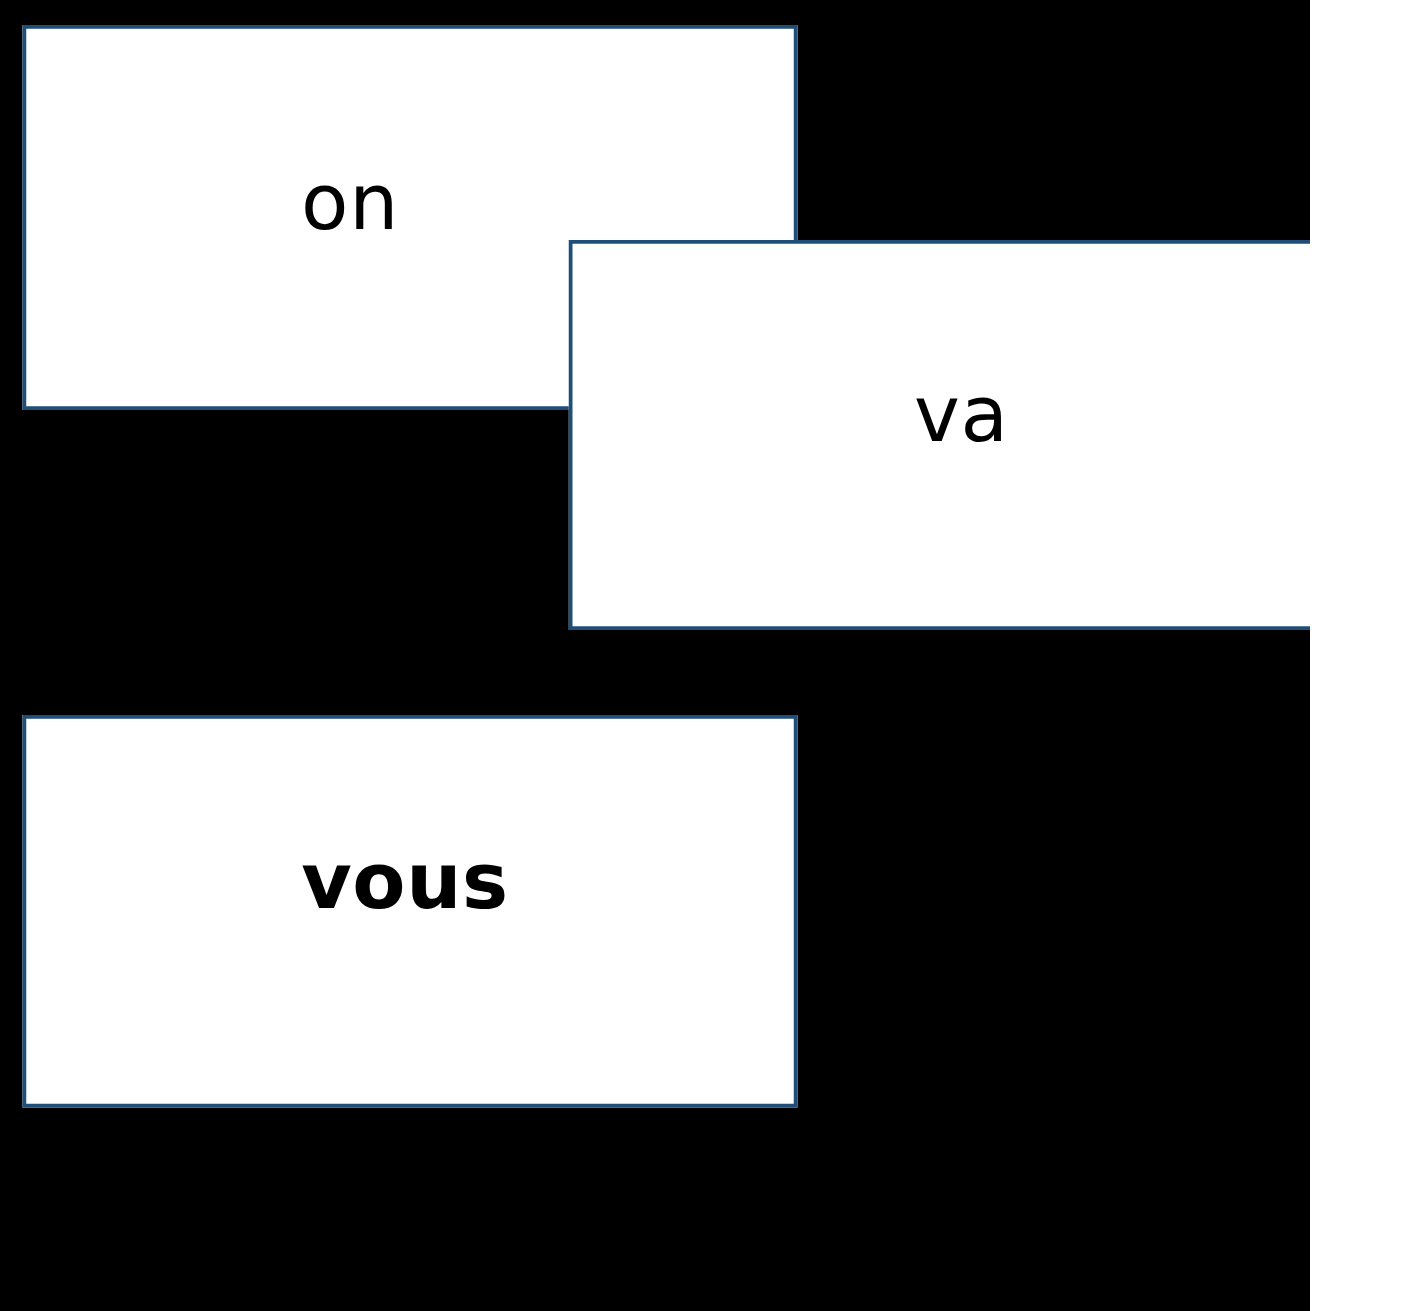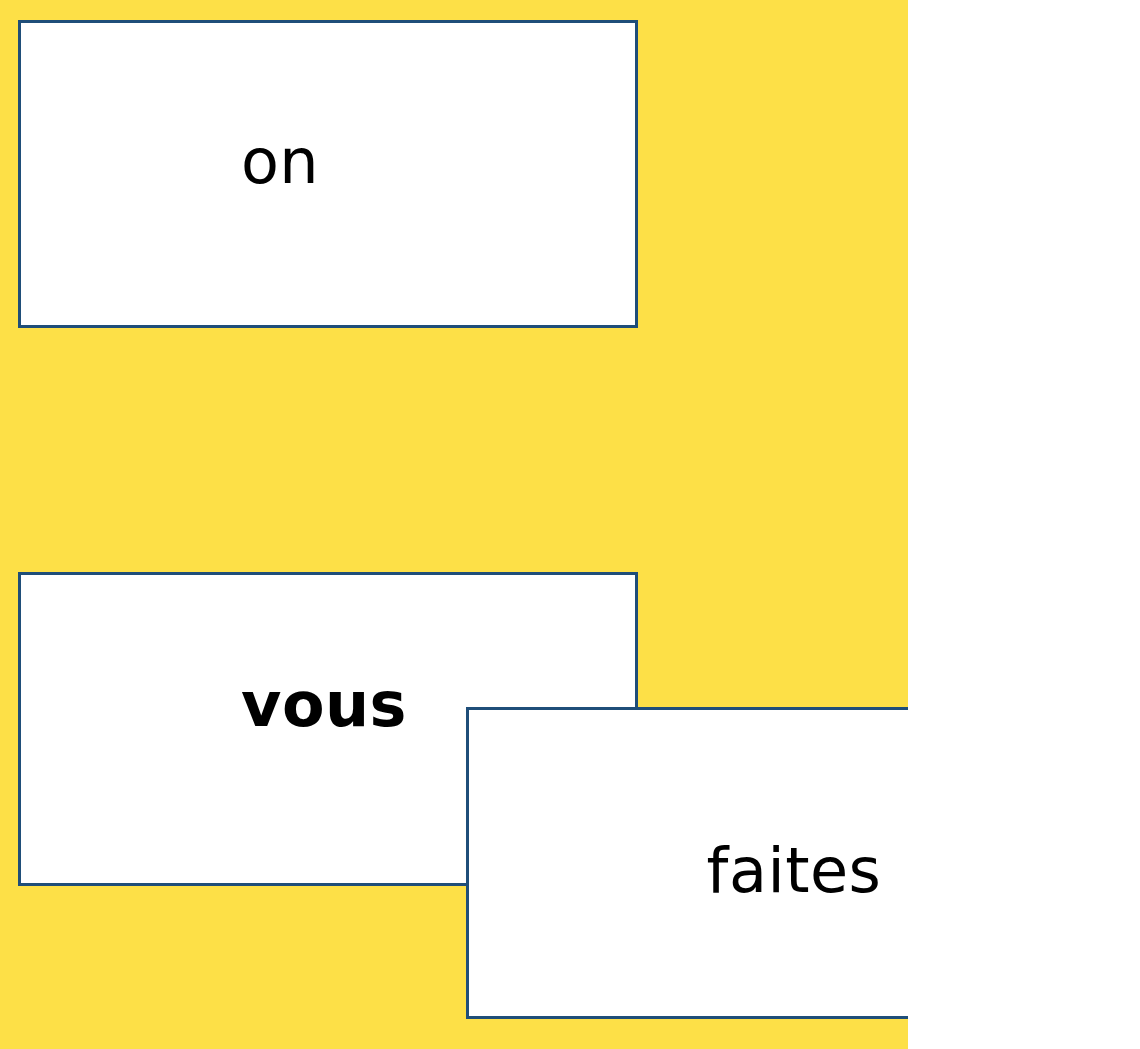--- a/index.html
+++ b/index.html
@@ -4,23 +4,23 @@
 <title>Overlapping Word Boxes</title>
 <style>
   html, body {
     margin: 0;
     padding: 0;
     background: #ffffff;
   }
 
   #stage {
     position: relative;
-    width: 908px;
+    width: 1048px;
     height: 1049px;
-    background: #fde047;
+    background: #000000;
     overflow: hidden;
     font-family: "DejaVu Sans", sans-serif;
   }
 
   
   .word-card {
     position: absolute;
     box-sizing: border-box;
     background: #ffffff;
     border: 3px solid #1f4e79;
@@ -90,22 +90,22 @@
 </style>
 </head>
 <body>
 
 <div id="stage">
 
   <div class="word-card" id="card-on">
     <span class="word-label">on</span>
   </div>
 
+  <div class="word-card" id="card-va">
+    <span class="word-label">va</span>
+  </div>
 
   <div class="word-card" id="card-vous">
     <span class="word-label">vous</span>
   </div>
 
-  <div class="word-card" id="card-faites">
-    <span class="word-label">faites</span>
-  </div>
 
 </div>
 
 </body></html>

